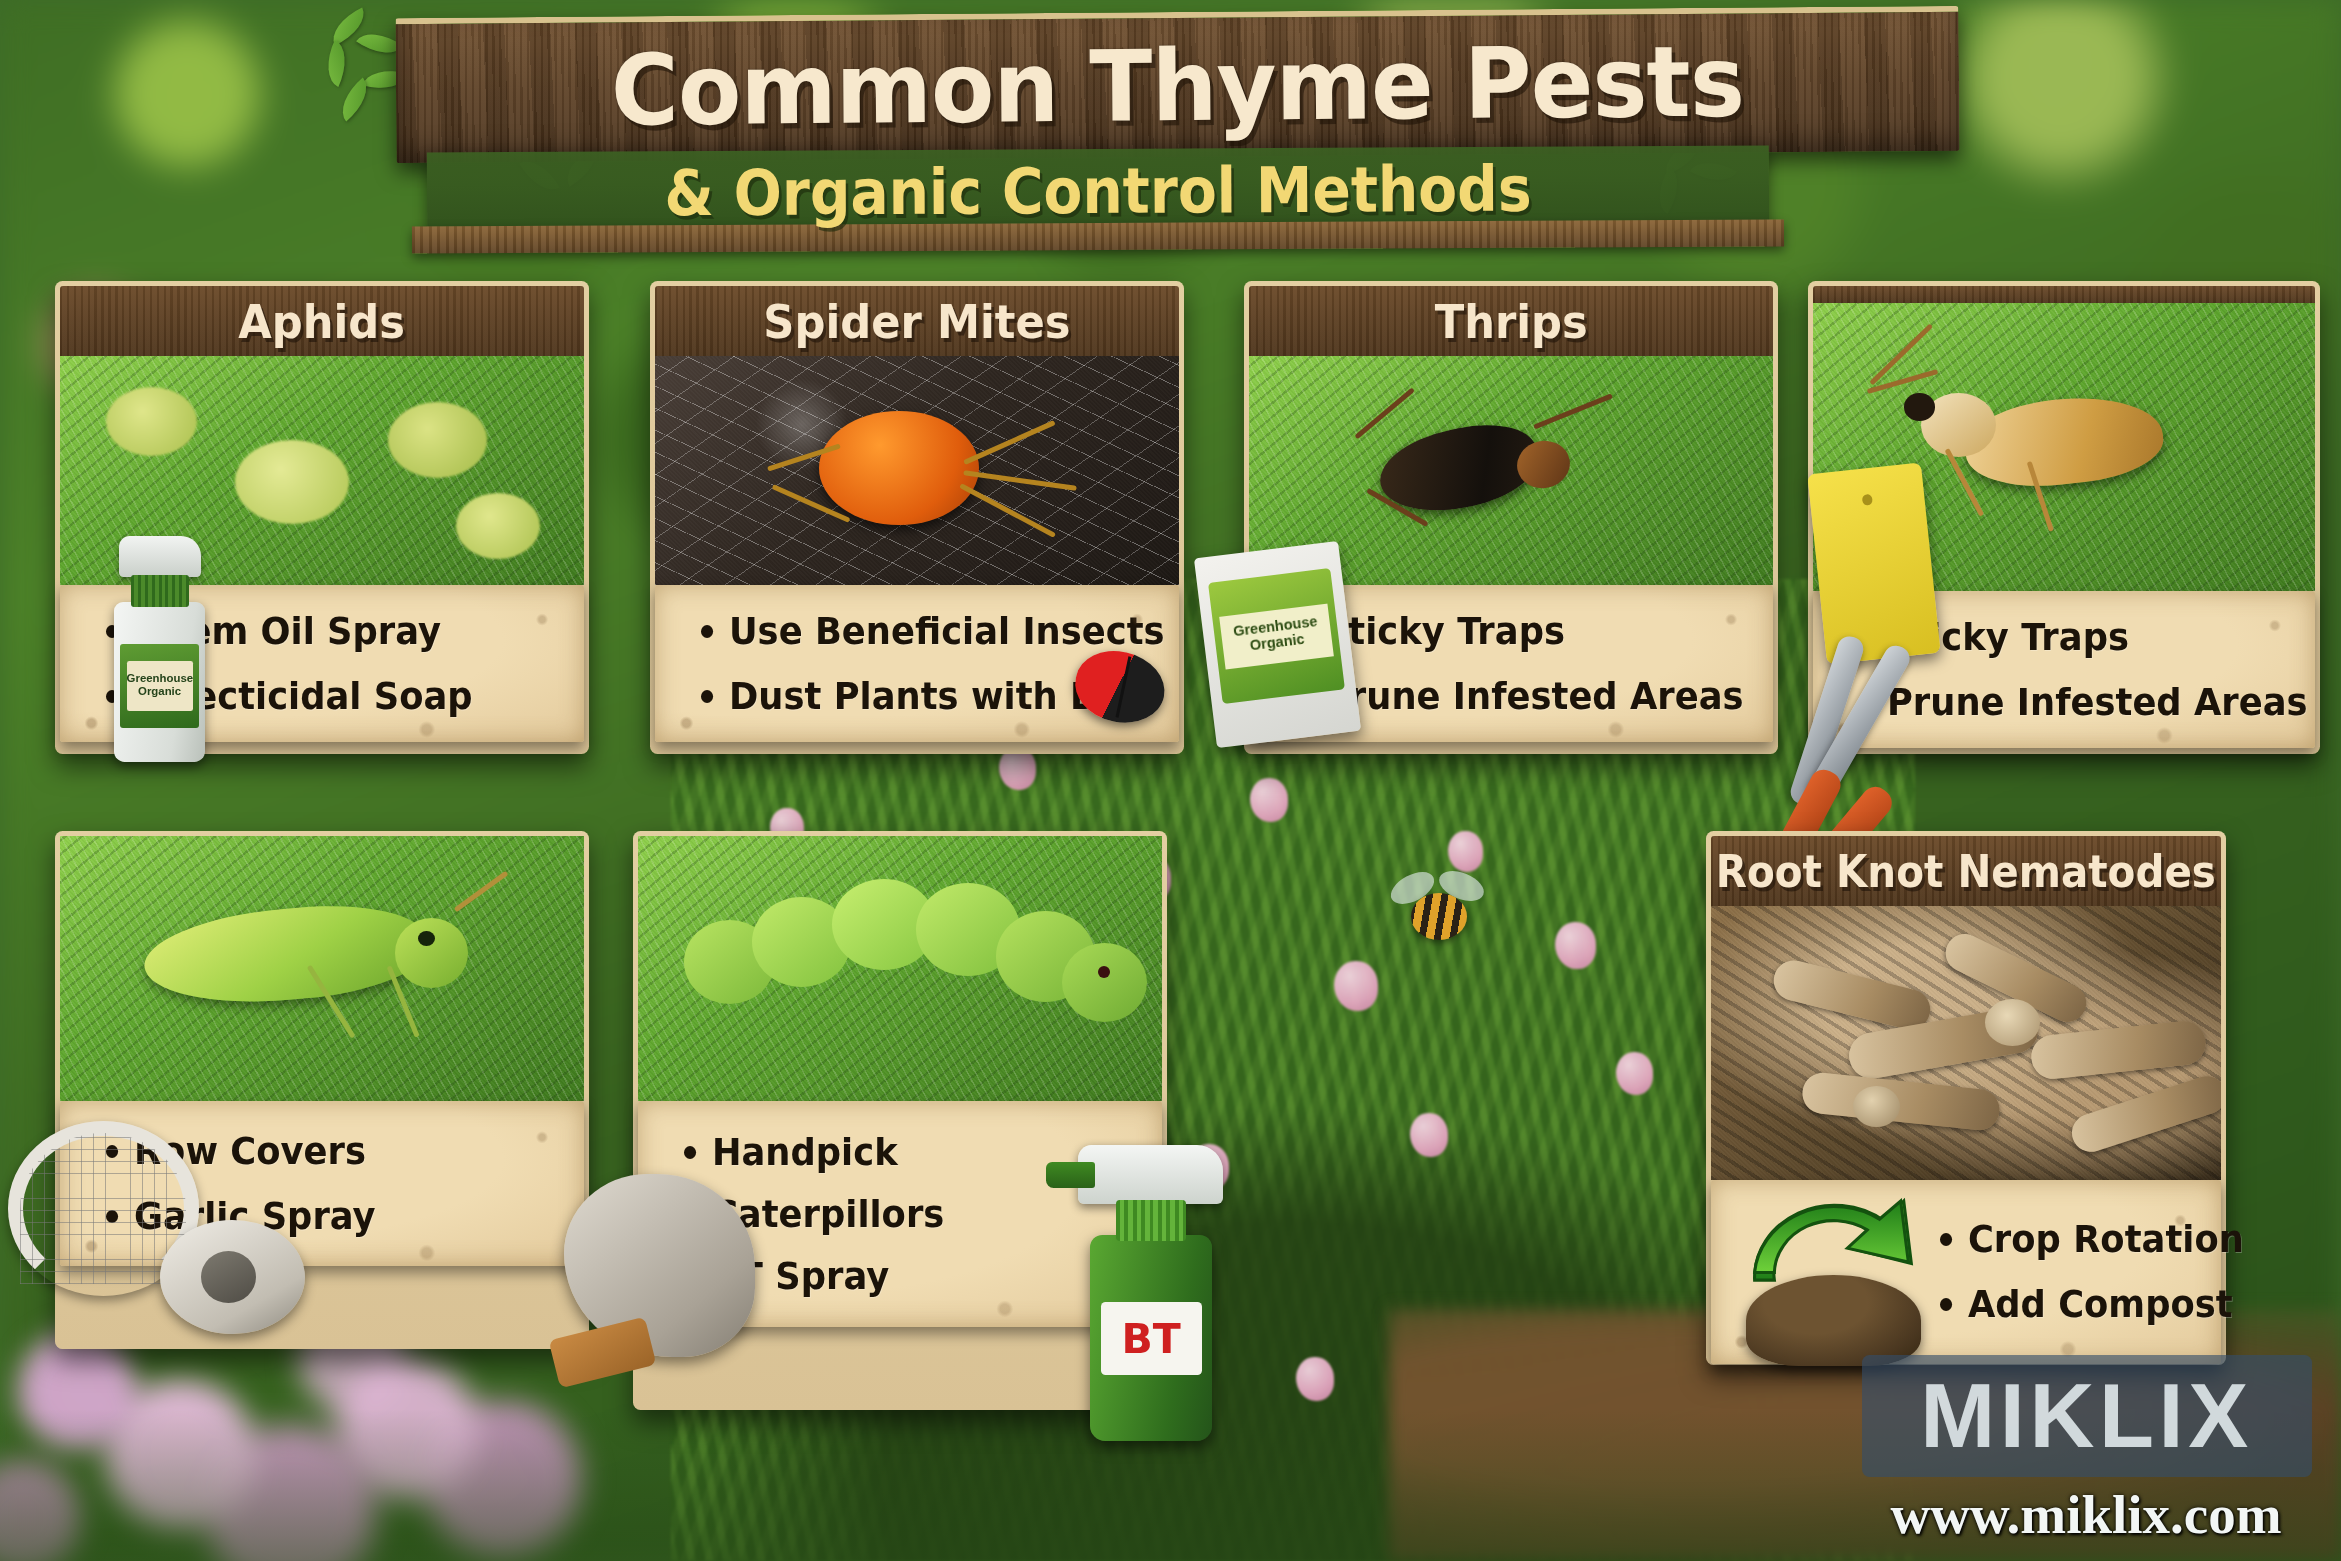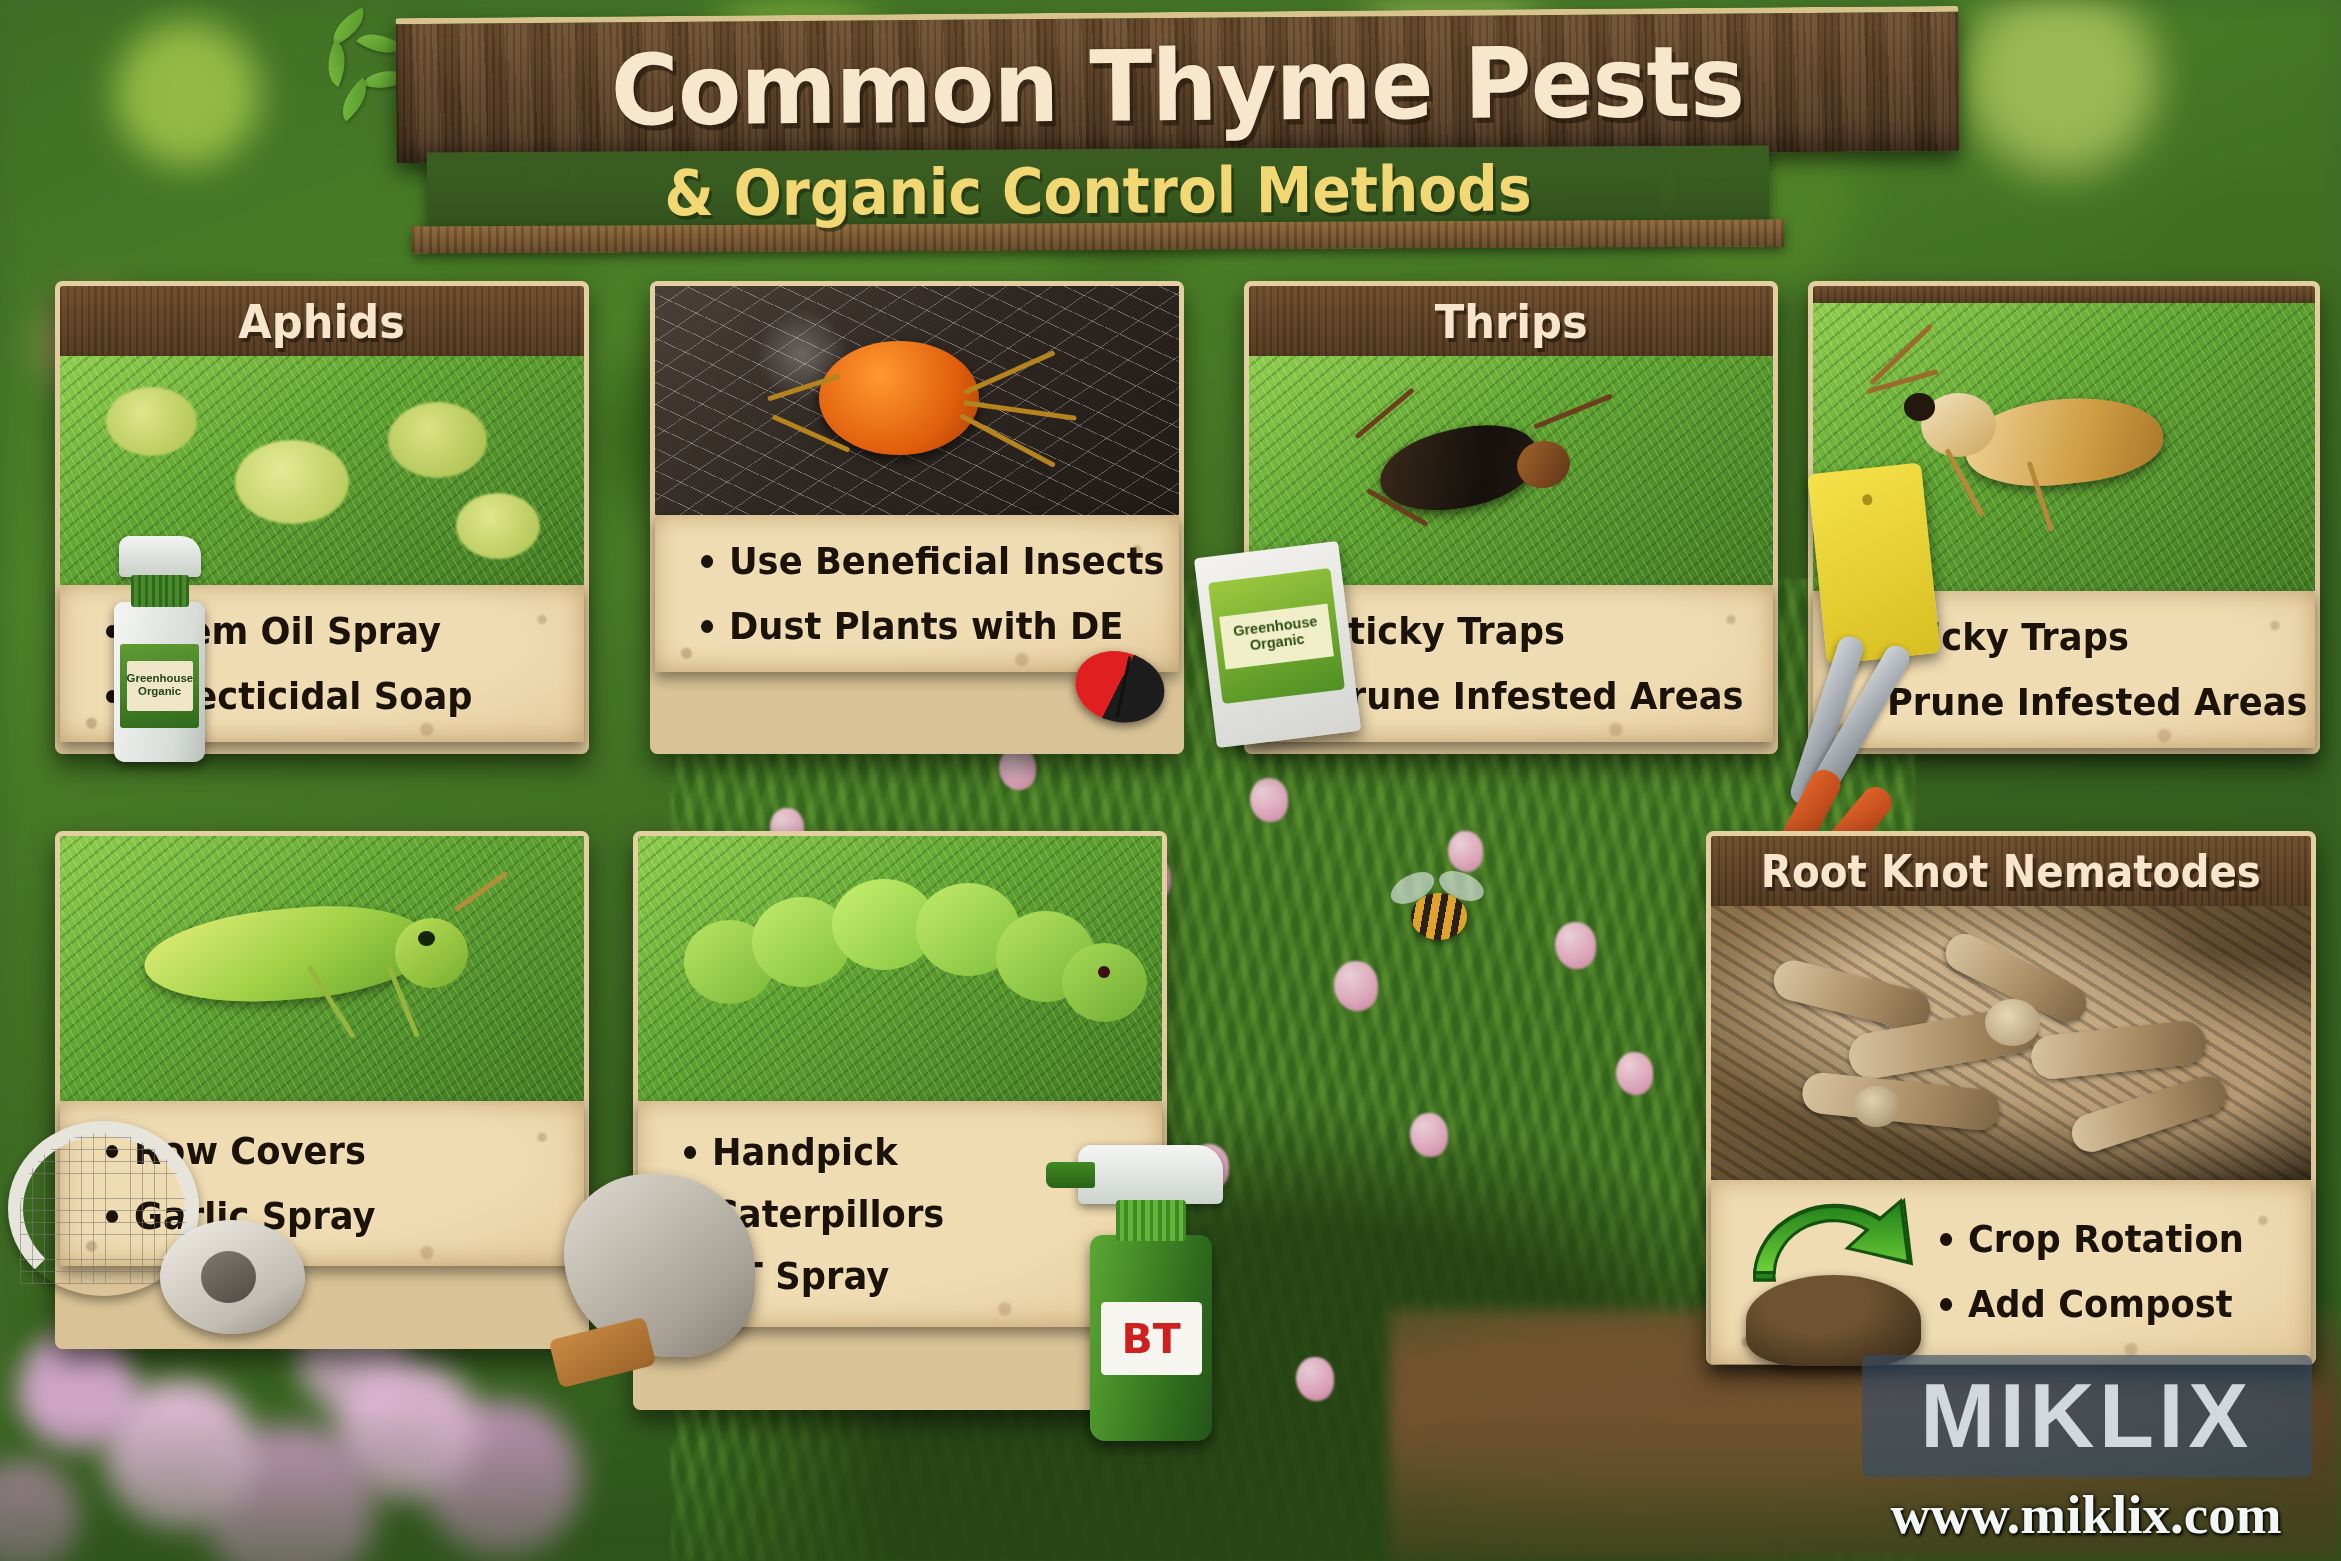--- a/index.html
+++ b/index.html
@@ -401,20 +401,23 @@
   <div class="bottleTrig"></div>
   <div class="bottleCap"></div>
   <div class="bottleBody"></div>
   <div class="bottleLabel">
       <i>Greenhouse Organic</i>
     </div>
 </div>
 
 <div class="card" style="left:650px;top:281px;width:534px;height:473px;">
   <div class="cardInner">
+    <div class="cardHeader">
+      <span>Spider Mites</span>
+    </div>
     <div class="photo sceneWeb" style="height:229px;">
       <div class="photoNoise" style="opacity:.18"></div>
       <div class="insBody" style="left:164px;top:55px;width:160px;height:114px;background:radial-gradient(circle at 38% 30%,#ff9a2e,#e05d0c 62%,#a33c05);box-shadow:0 5.3px 12.2px rgba(0,0,0,.6);"></div>
       <div class="legLine" style="left:305px;top:84px;width:99px;height:5.3px;transform:rotate(-24deg);"></div>
       <div class="legLine" style="left:308px;top:122px;width:114px;height:5.3px;transform:rotate(8deg);"></div>
       <div class="legLine" style="left:299px;top:152px;width:107px;height:5.3px;transform:rotate(28deg);"></div>
       <div class="legLine" style="left:114px;top:145px;width:84px;height:5.3px;transform:rotate(24deg);"></div>
       <div class="legLine" style="left:111px;top:99px;width:76px;height:5.3px;transform:rotate(-18deg);"></div>
     </div>
     <div class="parchment" style="height:157px;">
@@ -566,21 +569,21 @@
   <div class="gloveCuff"></div>
 </div>
 <div class="btBottle" style="left:1090px;top:1235px;">
   <div class="btTrig"></div>
   <div class="btNozzle"></div>
   <div class="btCap"></div>
   <div class="btBody"></div>
   <div class="btLabel">BT</div>
 </div>
 
-<div class="card" style="left:1706px;top:831px;width:610px;height:534px;">
+<div class="card" style="left:1706px;top:831px;width:520px;height:534px;">
   <div class="cardInner">
     <div class="cardHeader">
       <span style="font-size:44px;">Root Knot Nematodes</span>
     </div>
     <div class="photo sceneSoil" style="height:274px;">
       <div class="photoNoise" style="opacity:.2"></div>
       <div class="root" style="left:61px;top:69px;width:160px;height:40px;transform:rotate(14deg);"></div>
       <div class="root" style="left:137px;top:114px;width:191px;height:46px;transform:rotate(-10deg);"></div>
       <div class="root" style="left:229px;top:53px;width:152px;height:38px;transform:rotate(26deg);"></div>
       <div class="root" style="left:320px;top:122px;width:175px;height:44px;transform:rotate(-6deg);"></div>

